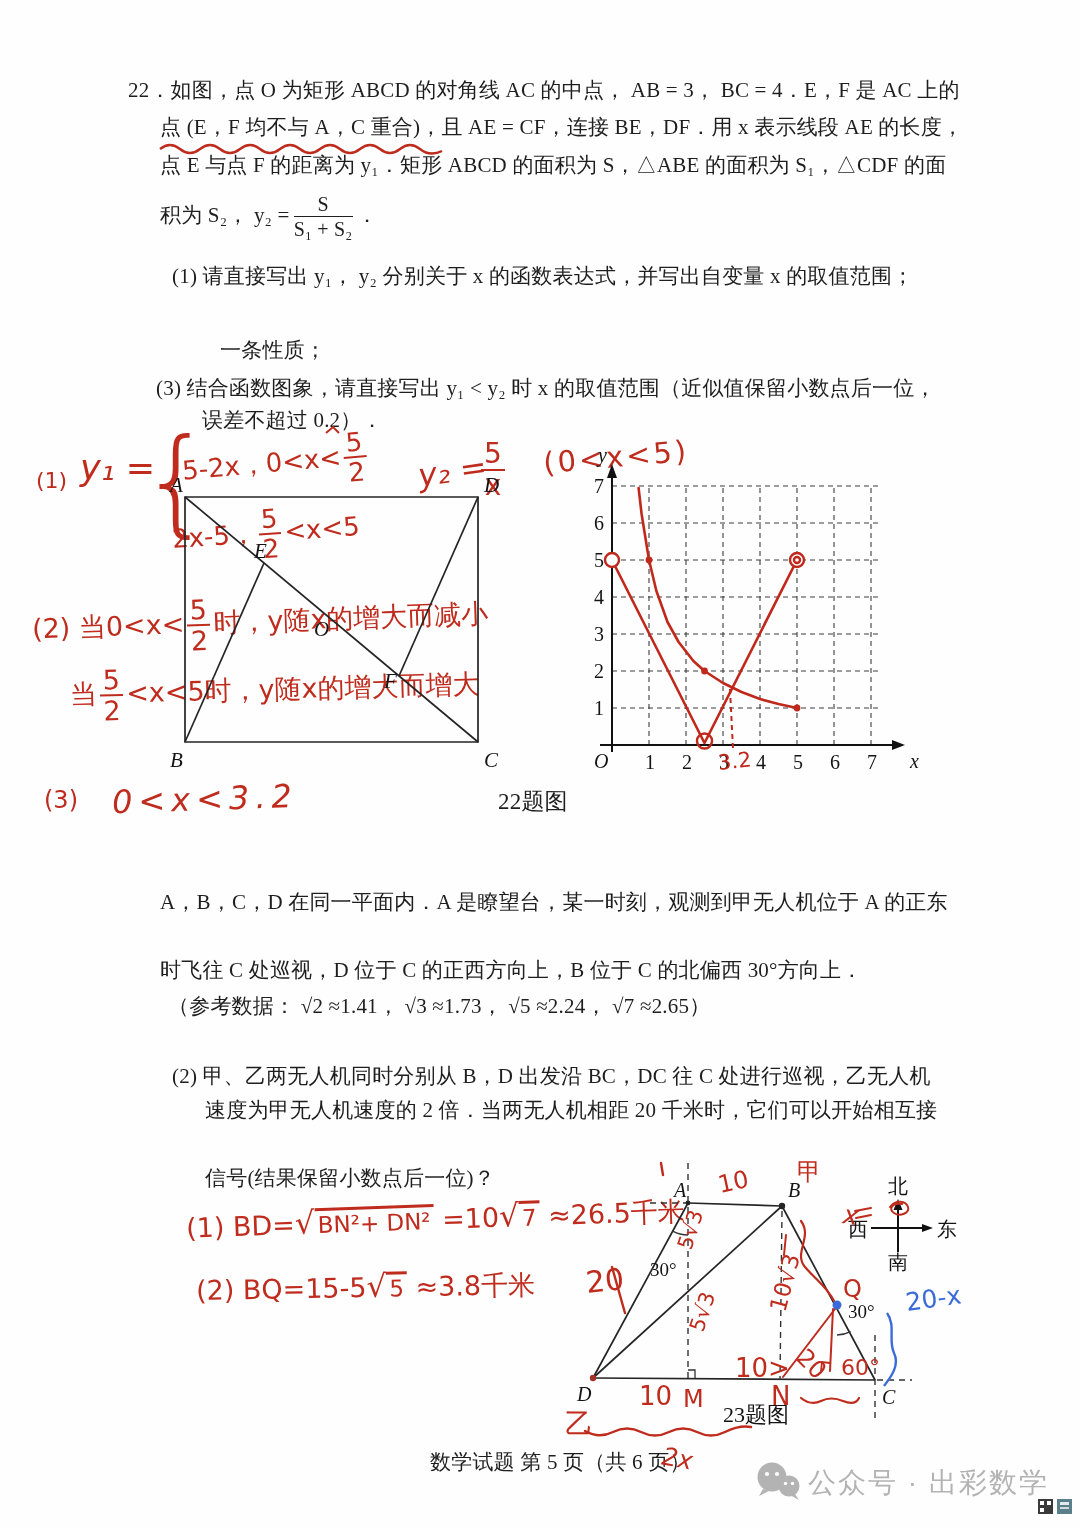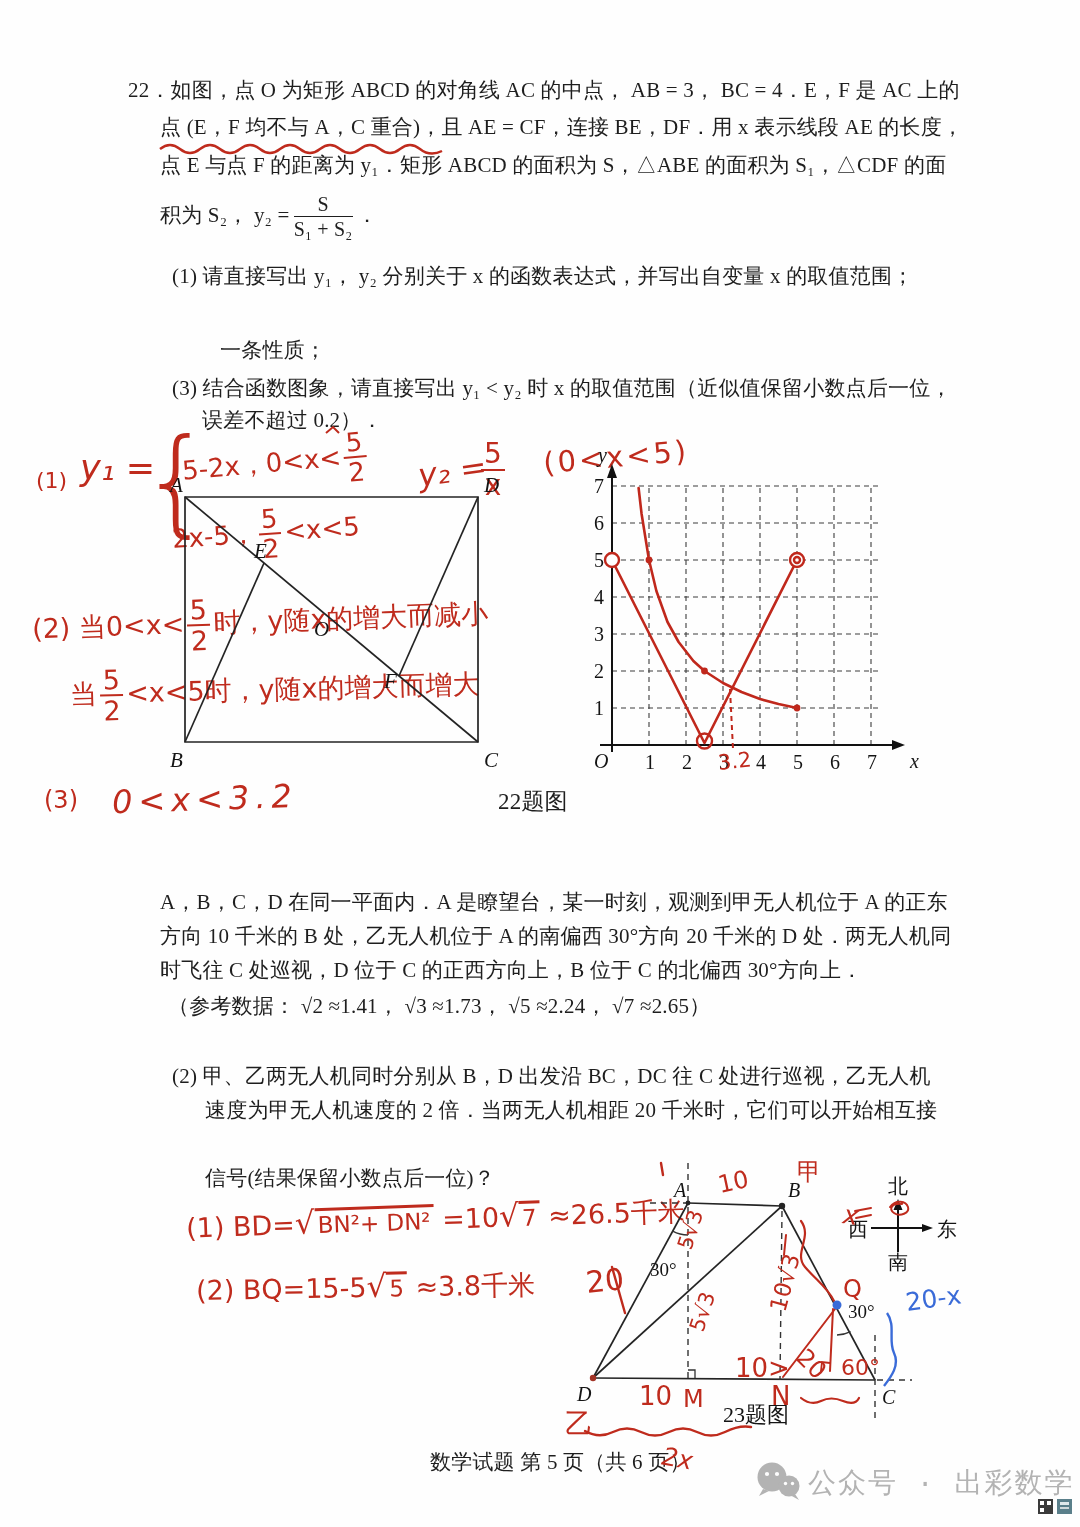--- a/index.html
+++ b/index.html
@@ -28,21 +28,21 @@
 <div id="page">
 
   <div class="tl" style="left:128px;top:76px">22．如图，点 O 为矩形 ABCD 的对角线 AC 的中点， AB = 3， BC = 4．E，F 是 AC 上的</div>
   <div class="tl" style="left:160px;top:113px">点 (E，F 均不与 A，C 重合)，且 AE = CF，连接 BE，DF．用 x 表示线段 AE 的长度，</div>
   <div class="tl" style="left:160px;top:193px">
     <span>积为 S₂， y₂ =</span><span class="pfrac"><span class="n">S</span><span class="d">S₁ + S₂</span></span><span>．</span>
   </div>
   <div class="tl" style="left:160px;top:151px">点 E 与点 F 的距离为 y₁．矩形 ABCD 的面积为 S，△ABE 的面积为 S₁，△CDF 的面</div>
   <div class="tl" style="left:172px;top:262px">(1) 请直接写出 y₁， y₂ 分别关于 x 的函数表达式，并写出自变量 x 的取值范围；</div>
   <div class="tl" style="left:220px;top:336px">一条性质；</div>
-  <div class="tl" style="left:172px;top:374px">(3) 结合函数图象，请直接写出 y₁ &lt; y₂ 时 x 的取值范围（近似值保留小数点后一位，</div>
+  <div class="tl" style="left:156px;top:374px">(3) 结合函数图象，请直接写出 y₁ &lt; y₂ 时 x 的取值范围（近似值保留小数点后一位，</div>
   <div class="tl" style="left:202px;top:406px">误差不超过 0.2）．</div>
 
   <svg style="left:157px;top:139px" width="300" height="20">
     <path d="M3,10 Q13,2 23,10 T43,10 T63,10 T83,10 T103,10 T123,10 T143,10 T163,10 T183,10 T203,10 T223,10 T243,10 T263,10 T285,12" fill="none" stroke="#bf2b1d" stroke-width="2.4"></path>
   </svg>
 
   <svg style="left:324px;top:424px" width="18" height="12">
     <path d="M2,9 L9,3 L15,9" fill="none" stroke="#bf2b1d" stroke-width="2"></path>
   </svg>
 
@@ -149,21 +149,20 @@
     <g fill="#c0281c">
       <circle cx="57" cy="118" r="3.4"></circle>
       <circle cx="112.5" cy="229" r="3.4"></circle>
       <circle cx="205" cy="266" r="3.4"></circle>
     </g>
     <line x1="138" y1="247" x2="141" y2="307" stroke="#c0281c" stroke-width="2" stroke-dasharray="5,4"></line>
     <text x="126" y="327" font-family="DejaVu Sans,sans-serif" font-size="21" fill="#c0281c" transform="rotate(-6 135 320)">3.2</text>
   </svg>
 
   <div class="tl" style="left:160px;top:888px">A，B，C，D 在同一平面内．A 是瞭望台，某一时刻，观测到甲无人机位于 A 的正东</div>
-  <div class="tl" style="left:160px;top:922px">方向 10 千米的 B 处，乙无人机位于 A 的南偏西 30°方向 20 千米的 D 处．两无人机同</div>
   <div class="tl" style="left:160px;top:956px">时飞往 C 处巡视，D 位于 C 的正西方向上，B 位于 C 的北偏西 30°方向上．</div>
   <div class="tl" style="left:168px;top:992px">（参考数据： √2 ≈1.41， √3 ≈1.73， √5 ≈2.24， √7 ≈2.65）</div>
   <div class="tl" style="left:172px;top:1062px">(2) 甲、乙两无人机同时分别从 B，D 出发沿 BC，DC 往 C 处进行巡视，乙无人机</div>
   <div class="tl" style="left:205px;top:1096px">速度为甲无人机速度的 2 倍．当两无人机相距 20 千米时，它们可以开始相互接</div>
   <div class="tl" style="left:205px;top:1164px">信号(结果保留小数点后一位)？</div>
 
   <div class="hw" style="left:186px;top:1200px;font-size:27px;transform:rotate(-2deg)">
     <span>(1) BD=</span><span class="rad">√</span><span class="ovl" style="font-size:23px">BN²+ DN²</span>&nbsp;<span>=10</span><span class="rad">√</span><span class="ovl" style="font-size:23px">7</span>&nbsp;<span>≈26.5千米</span>
   </div>
   <div class="hw" style="left:196px;top:1268px;font-size:27px;transform:rotate(-1deg)">
@@ -263,21 +262,21 @@
   <svg style="left:752px;top:1460px" width="54" height="46">
     <circle cx="20" cy="17" r="14.5" fill="#b3b3b3"></circle>
     <polygon points="11,29 7,36 17,31" fill="#b3b3b3"></polygon>
     <circle cx="37" cy="26" r="10.5" fill="#b3b3b3"></circle>
     <polygon points="43,34 47,40 38,35" fill="#b3b3b3"></polygon>
     <circle cx="15" cy="14" r="2.1" fill="#fefefe"></circle>
       <circle cx="25" cy="14" r="2.1" fill="#fefefe"></circle>
     <circle cx="33.5" cy="23.5" r="1.7" fill="#fefefe"></circle>
       <circle cx="40.5" cy="23.5" r="1.7" fill="#fefefe"></circle>
   </svg>
-  <div class="gray" style="position:absolute;left:808px;top:1464px;font-size:28px;letter-spacing:2px;white-space:nowrap;font-family:Liberation Mono, monospace">公众号 · 出彩数学</div>
+  <div class="gray" style="position:absolute;left:808px;top:1464px;font-size:28px;letter-spacing:2px;white-space:nowrap;font-family:Liberation Sans, sans-serif">公众号 · 出彩数学</div>
 
   <div style="position:absolute;left:1038px;top:1499px;width:15px;height:15px;background:#3a3a3a">
     <div style="position:absolute;left:2px;top:2px;width:4px;height:4px;background:#fff"></div>
     <div style="position:absolute;right:2px;top:2px;width:4px;height:4px;background:#fff"></div>
     <div style="position:absolute;left:2px;bottom:2px;width:4px;height:4px;background:#fff"></div>
   </div>
   <div style="position:absolute;left:1057px;top:1499px;width:15px;height:15px;background:#5a7f8a">
     <div style="position:absolute;left:3px;top:3px;width:9px;height:3px;background:#dfe8ea"></div>
     <div style="position:absolute;left:3px;top:8px;width:9px;height:2px;background:#cfd8da"></div>
   </div>

